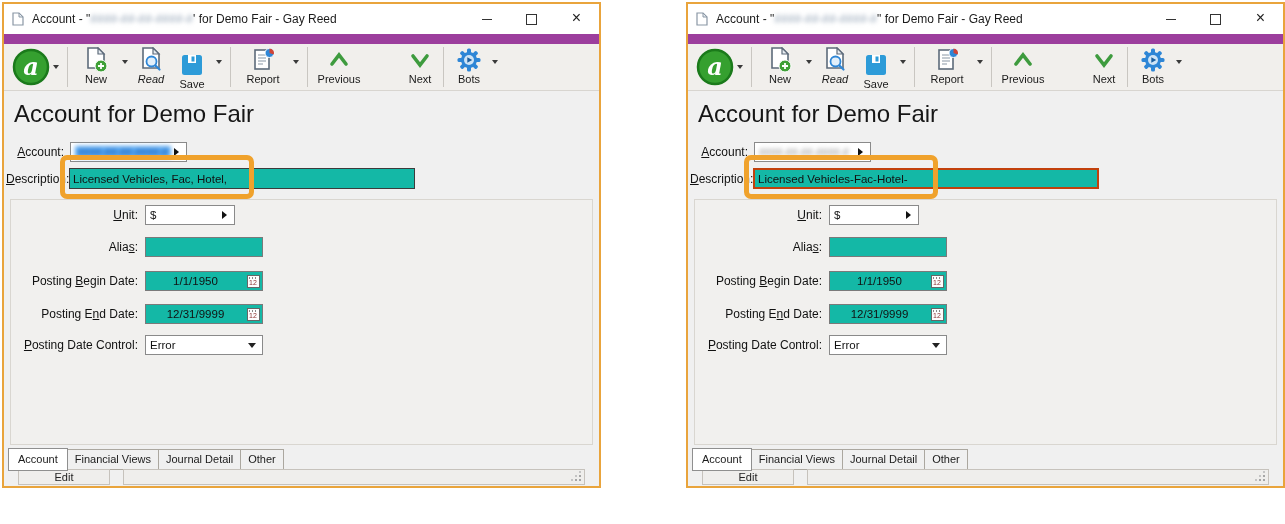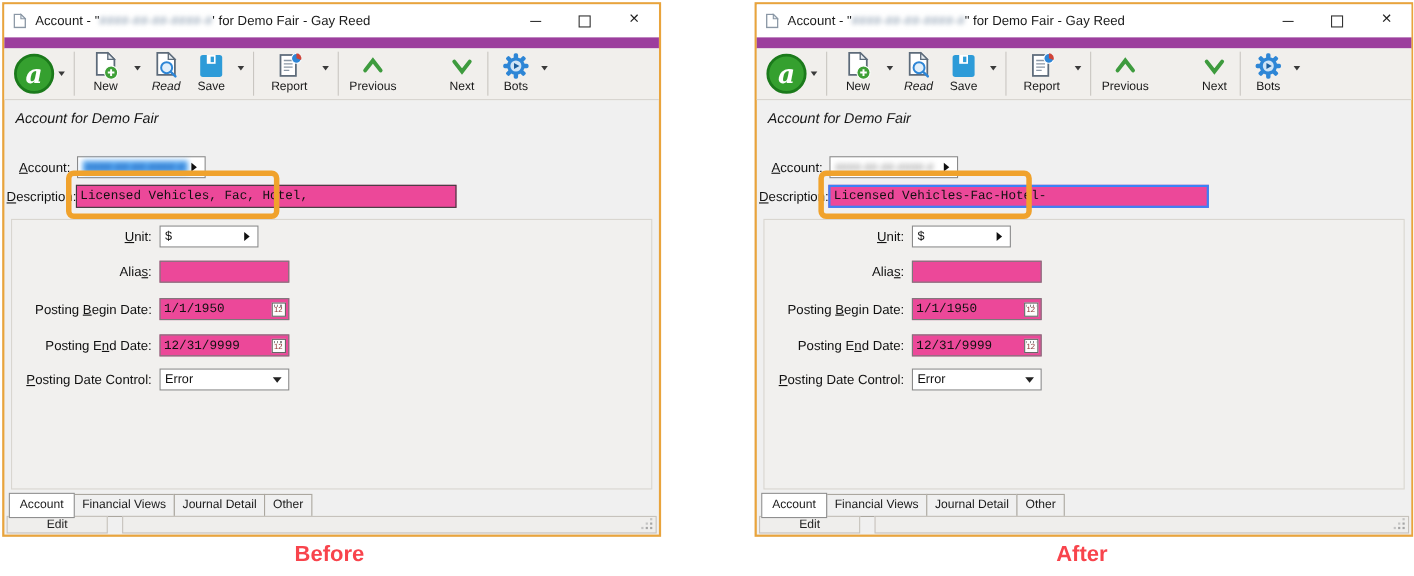--- a/index.html
+++ b/index.html
@@ -26,62 +26,62 @@
   .toolbar{position:absolute;top:40px;left:0;right:0;height:46px;background:#F1EFEC;
            border-bottom:1px solid #D8D5D0;display:flex;align-items:stretch;padding-left:8px;}
   .logo{align-self:center;display:flex;}
   .dd{align-self:center;margin:0 3px;display:block;width:0;height:0;
       border-top:4px solid #3a3a3a;border-left:3.5px solid transparent;border-right:3.5px solid transparent;}
   .dd.hi{margin-top:-10px;}
   .vsep{width:1px;background:#C9C6C1;margin:3px 5px;}
   .tbtn{display:flex;flex-direction:column;align-items:center;justify-content:flex-start;padding-top:2px;}
   .tbtn .lab{font-size:11px;color:#1a1a1a;margin-top:0px;white-space:nowrap;}
   .ticon{height:27px;display:flex;align-items:center;}
-  .w-new{width:46px;} .w-read{width:40px;font-style:italic;} .w-save{width:42px;} .w-report{width:54px;}
+  .w-new{width:46px;} .w-read{width:40px;font-style:italic;} .w-save{width:42px;justify-content:flex-end;} .w-report{width:54px;}
   .w-prev{width:52px;} .w-next{width:36px;margin-left:37px;} .w-bots{width:40px;}
 
   
-  .heading{position:absolute;left:10px;top:96px;font-size:13px;color:#161616;font-style:italic;}
+  .heading{position:absolute;left:10px;top:96px;font-size:24px;color:#161616;}
   .flabel{position:absolute;font-size:12px;color:#111;line-height:20px;text-align:right;white-space:nowrap;}
   .b{font-weight:normal;}
   .combo{position:absolute;background:#fff;border:1px solid #8a8a8a;font-size:11.5px;
          display:flex;align-items:center;padding:0 16px 0 4px;box-sizing:border-box;}
   .rarrow{position:absolute;right:7px;top:50%;margin-top:-4px;width:0;height:0;
           border-left:5px solid #111;border-top:4px solid transparent;border-bottom:4px solid transparent;}
   .darrow{position:absolute;right:6px;top:50%;margin-top:-2px;width:0;height:0;
           border-top:5px solid #222;border-left:4px solid transparent;border-right:4px solid transparent;}
   .acct-redact{font-size:10.5px;white-space:nowrap;}
   .before .acct-redact{filter:blur(2.2px);background:var(--selection-blue,#57A8F2);color:#0F4FA8;padding:0 3px;border-radius:1px;}
   .after  .acct-redact{filter:blur(2.2px);color:#8a8a8a;}
-  .txt{background:#ec4899;border:1px solid #7a7a7a;font-size:11.5px;padding:0 3px;box-sizing:border-box;
-       font-family:Liberation Mono, monospace;color:#111;outline:none;}
+  .txt{background:#14b8a6;border:1px solid #7a7a7a;font-size:11.5px;padding:0 3px;box-sizing:border-box;
+       font-family:Liberation Sans, sans-serif;color:#111;outline:none;}
   .desc-input{position:absolute;left:65px;top:164px;width:346px;height:21px;}
   .before .desc-input{border:1px solid #3c3c3c;}
-  .after  .desc-input{border:2px solid #3b82f6;}
+  .after  .desc-input{border:2px solid #c2410c;}
   .hlbox{position:absolute;left:56px;top:151px;width:194px;height:44px;border:5px solid var(--highlight-orange,#F0A22C);
          border-radius:7px;z-index:5;pointer-events:none;box-sizing:border-box;}
   .groupbox{position:absolute;left:6px;top:195px;width:583px;height:246px;border:1px solid #D9D6D0;
             background:#F1F0EE;box-sizing:border-box;}
   .groupbox .flabel{left:0;width:127px;}
   .gctl{position:absolute;left:134px;}
   .datewrap{position:absolute;left:134px;width:118px;height:20px;}
-  .datewrap input{position:absolute;left:0;top:0;width:100%;height:100%;padding:0 20px 0 3px;}
+  .datewrap input{position:absolute;left:0;top:0;width:100%;height:100%;padding:0 20px 0 3px;text-align:center;}
   .calbtn{position:absolute;right:2px;top:2px;width:16px;height:16px;display:flex;align-items:center;justify-content:center;cursor:default;}
   .cal{position:relative;width:13px;height:13px;border:1px solid #666;background:#fdfdfd;font-size:7px;color:#8b3030;
        display:flex;align-items:flex-end;justify-content:center;line-height:1;box-sizing:border-box;}
   .cal::before{content:"";position:absolute;top:1px;left:1px;right:1px;height:2px;
        background:repeating-linear-gradient(90deg,#888 0 1px,transparent 1px 3px);}
   .cal span{margin-bottom:1px;}
 
   
   .tabstrip{position:absolute;left:0;right:0;top:445px;height:22px;display:flex;align-items:flex-start;padding-left:4px;}
   .tab{font-size:11px;padding:3px 7px 3px;border:1px solid #ABA79F;background:#F0F0F0;margin-left:-1px;
        height:13px;line-height:13px;white-space:nowrap;color:#1a1a1a;}
   .tab.active{background:#fff;border-color:#8f8f8f;position:relative;z-index:2;padding:4px 9px 4px;margin-top:-1px;margin-left:0;}
-  .statusbar{position:absolute;left:0;right:0;bottom:1px;height:16px;display:flex;gap:13px;padding:0 2px;box-sizing:border-box;}
+  .statusbar{position:absolute;left:0;right:0;bottom:1px;height:16px;display:flex;gap:13px;padding:0 14px;box-sizing:border-box;}
   .scell{border:1px solid #C6C2BC;background:#EFEEEC;font-size:11px;display:flex;align-items:center;justify-content:center;color:#222;box-sizing:border-box;}
   .scell.mode{width:92px;}
   .scell.main{flex:1;position:relative;}
   .grip{position:absolute;right:3px;bottom:3px;width:2px;height:2px;background:#A5A5A5;
         box-shadow:-4px 0 #A5A5A5,-8px 0 #C4C4C4,0 -4px #A5A5A5,-4px -4px #C4C4C4,0 -8px #C4C4C4;}
 
   .caption{position:absolute;top:493px;width:599px;text-align:center;font-size:20px;font-weight:bold;
            color:var(--caption-red,#F8444C);}
   .caption.before-cap{left:0px;} .caption.after-cap{left:684px;}
   u{text-underline-offset:1px;}
@@ -442,15 +442,13 @@
       <span class="tab">Other</span>
     </div>
     <div class="statusbar">
       <span class="scell mode">Edit</span>
       <span class="scell main">
           <span class="grip"></span>
         </span>
     </div>
   </div>
 
-  <div class="caption before-cap">Before</div>
-  <div class="caption after-cap">After</div>
 </div>
 
 </body></html>

